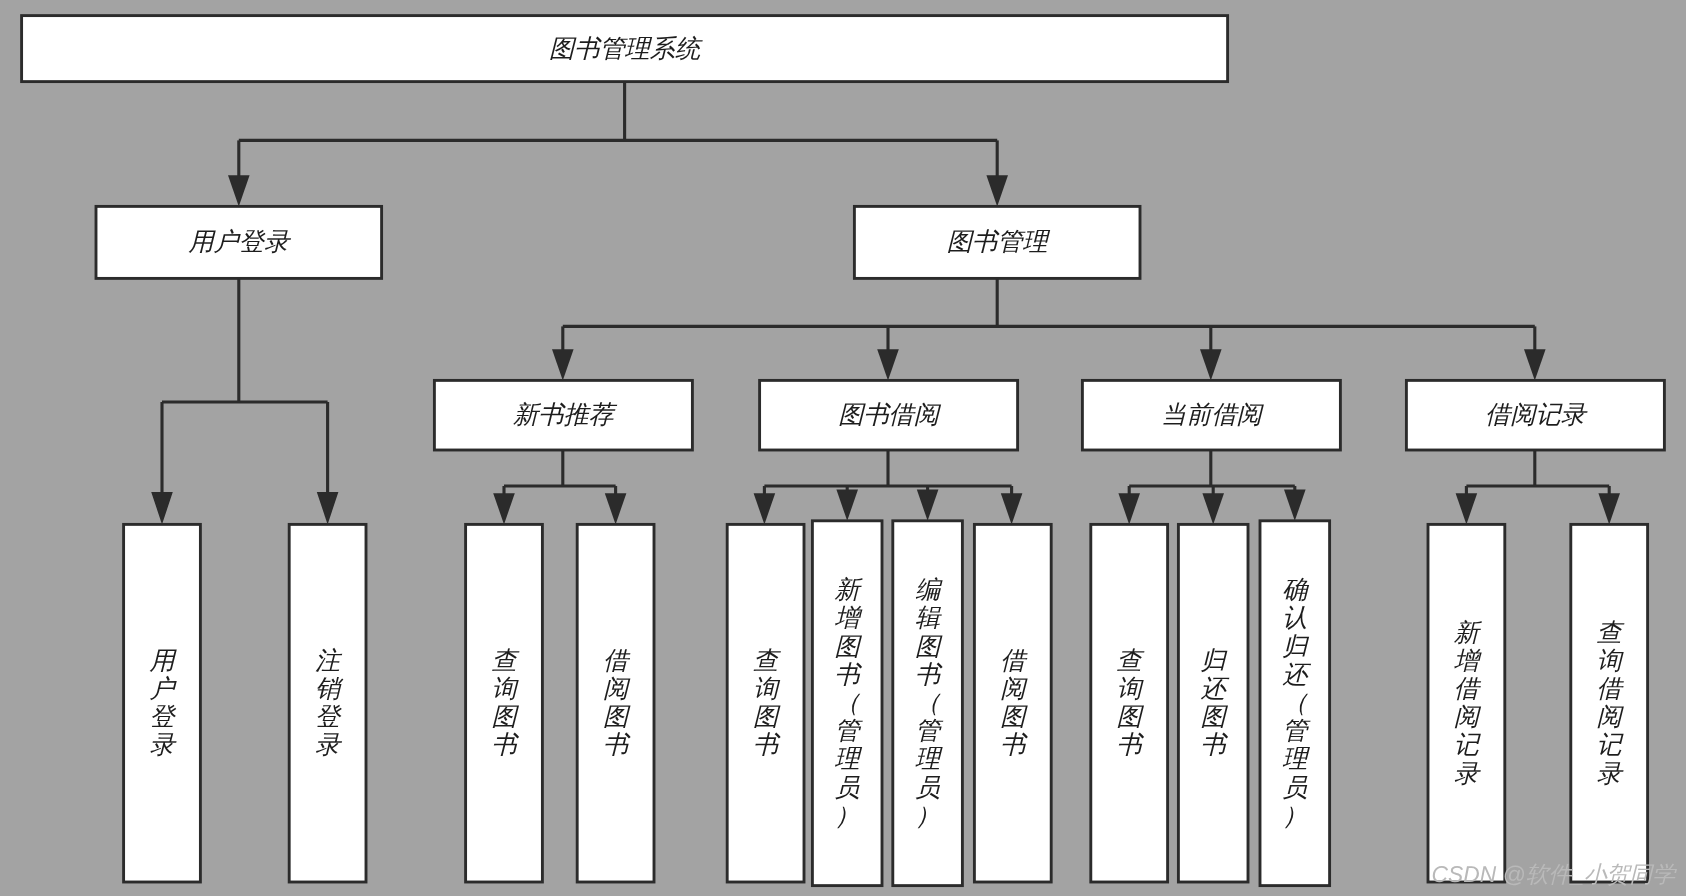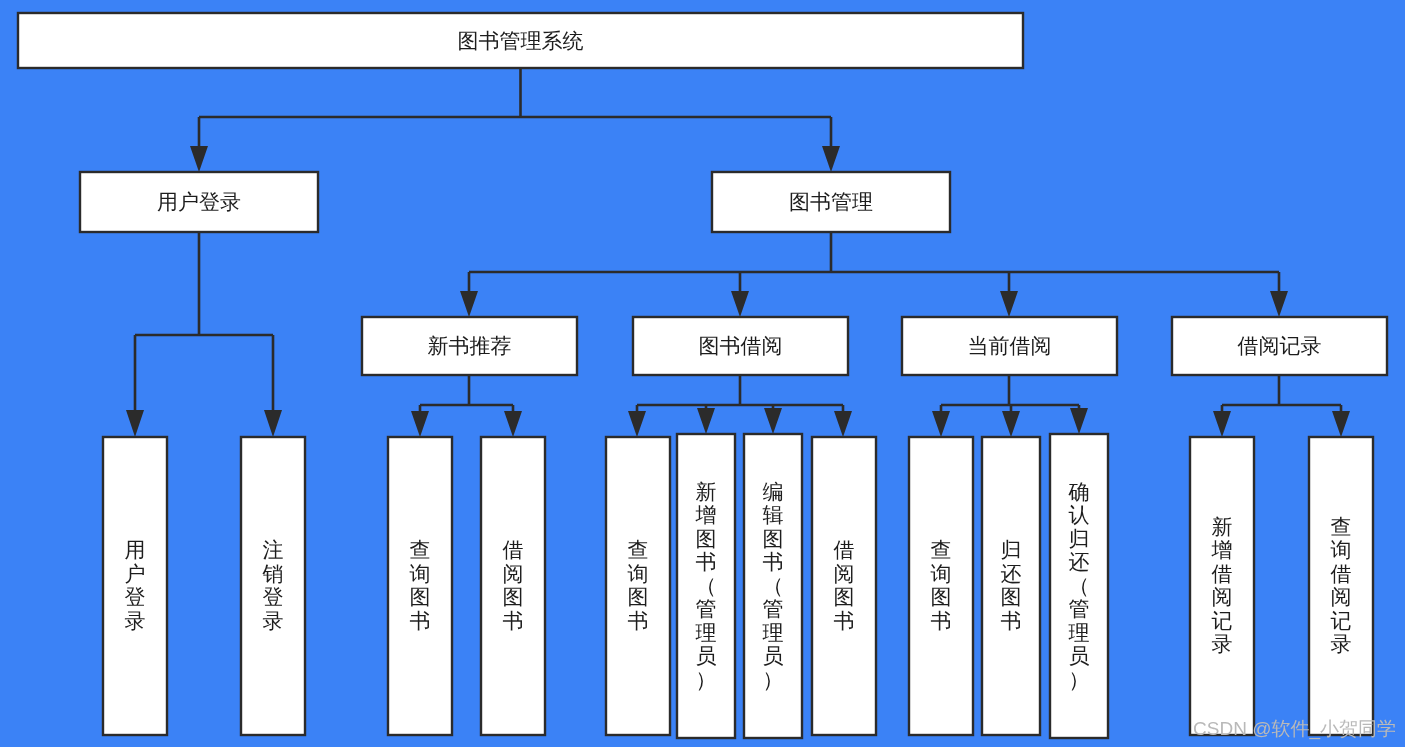--- a/index.html
+++ b/index.html
@@ -7,22 +7,23 @@
     padding: 0;
     background: #ffffff;
   }
   body {
     font-family: "Liberation Sans", "DejaVu Sans", sans-serif;
   }
   #diagram-root {
     position: relative;
     width: 1405px;
     height: 747px;
-    background: #3b82f6;
+    background: #a3a3a3;
     overflow: hidden;
+    font-style: italic;
   }
   svg#flow-svg {
     position: absolute;
     left: 0;
     top: 0;
     width: 1405px;
     height: 747px;
   }
   .node-rect {
     fill: #ffffff;

